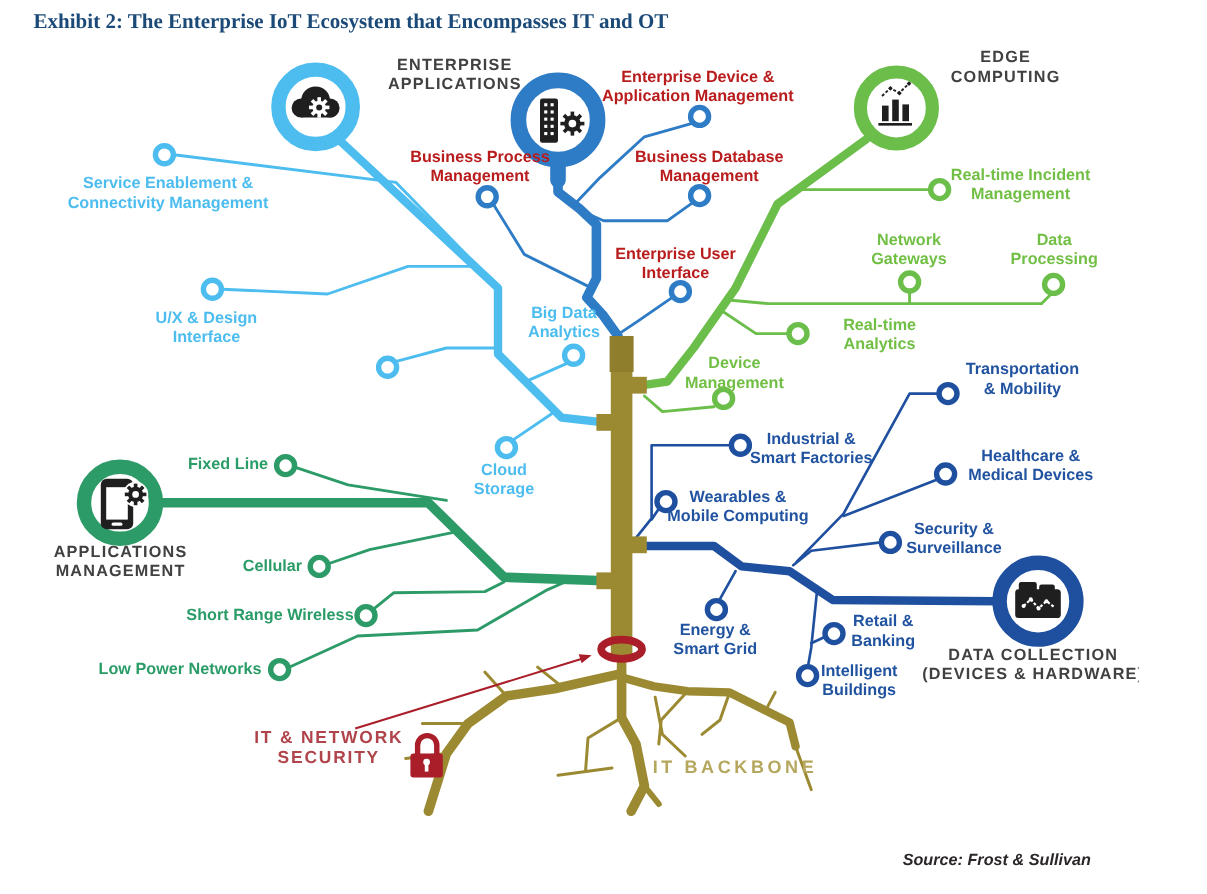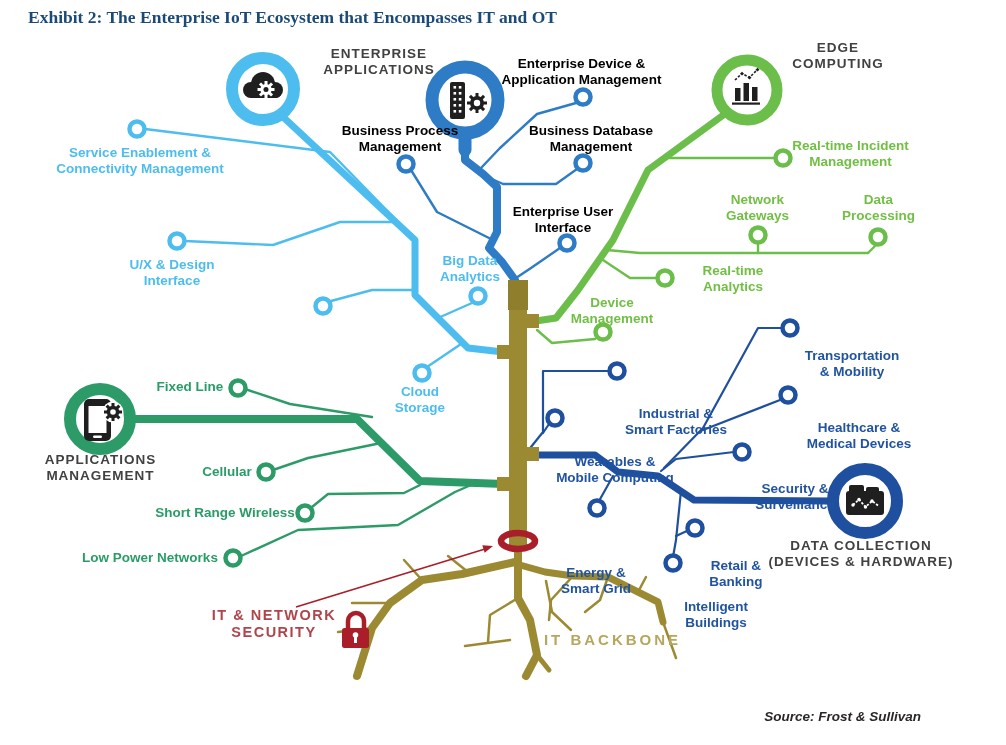--- a/index.html
+++ b/index.html
@@ -1,26 +1,26 @@
 <!DOCTYPE html>
 <html><head>
 <meta charset="utf-8">
 <style>
   html,body{margin:0;padding:0;background:#ffffff;}
   .stage{position:relative;width:949px;height:745px;background:#ffffff;overflow:hidden;
-         font-family:"Liberation Sans",sans-serif;padding-left:12px;}
+         font-family:"Liberation Sans",sans-serif;}
   .stage svg{position:absolute;left:0;top:0;}
   .title{position:absolute;left:28px;top:5px;font:700 17.5px/24px "Liberation Serif",serif;color:#1B4A78;}
   .label{position:absolute;text-align:center;font:600 13.5px/16px "Liberation Sans",sans-serif;}
   .label span{display:block;}
   .lb{color:#4DBDEF;}
-  .mb{color:#000000;}
+  .mb{color:#b91c1c;}
   .gr{color:#72BF45;}
   .tl{color:#2A9C67;}
-  .db{color:#2153A0;margin-top:48px;}
+  .db{color:#2153A0;}
   .hub{position:absolute;text-align:center;font:700 13.5px/16px "Liberation Sans",sans-serif;
        color:#414042;letter-spacing:1px;}
   .hub span{display:block;}
   .security{color:#B0444B;font:700 14.5px/17px "Liberation Sans",sans-serif;letter-spacing:1.5px;}
   .backbone{color:#B5A75D;font:600 15px/18px "Liberation Sans",sans-serif;letter-spacing:3px;}
   .source{position:absolute;right:40px;top:708px;font:700 13.5px/18px "Liberation Sans",sans-serif;
           font-style:italic;color:#2B2728;}
 </style>
 </head>
 <body>

